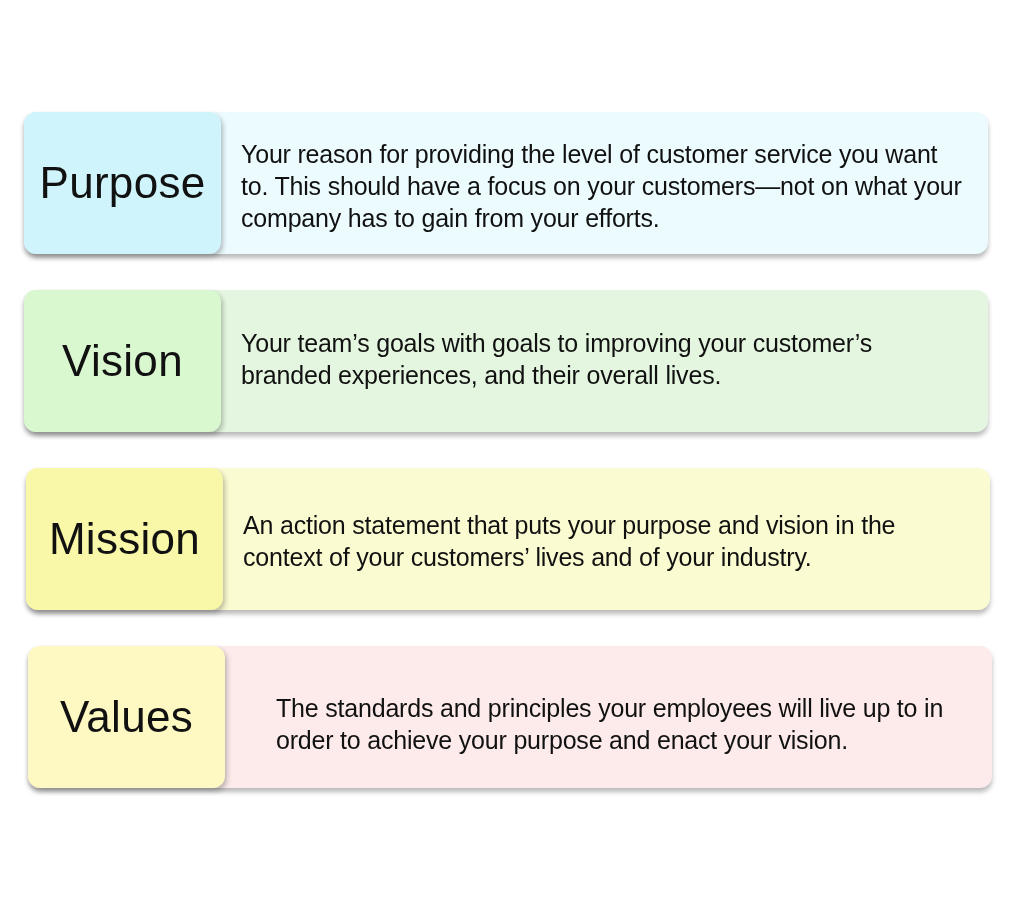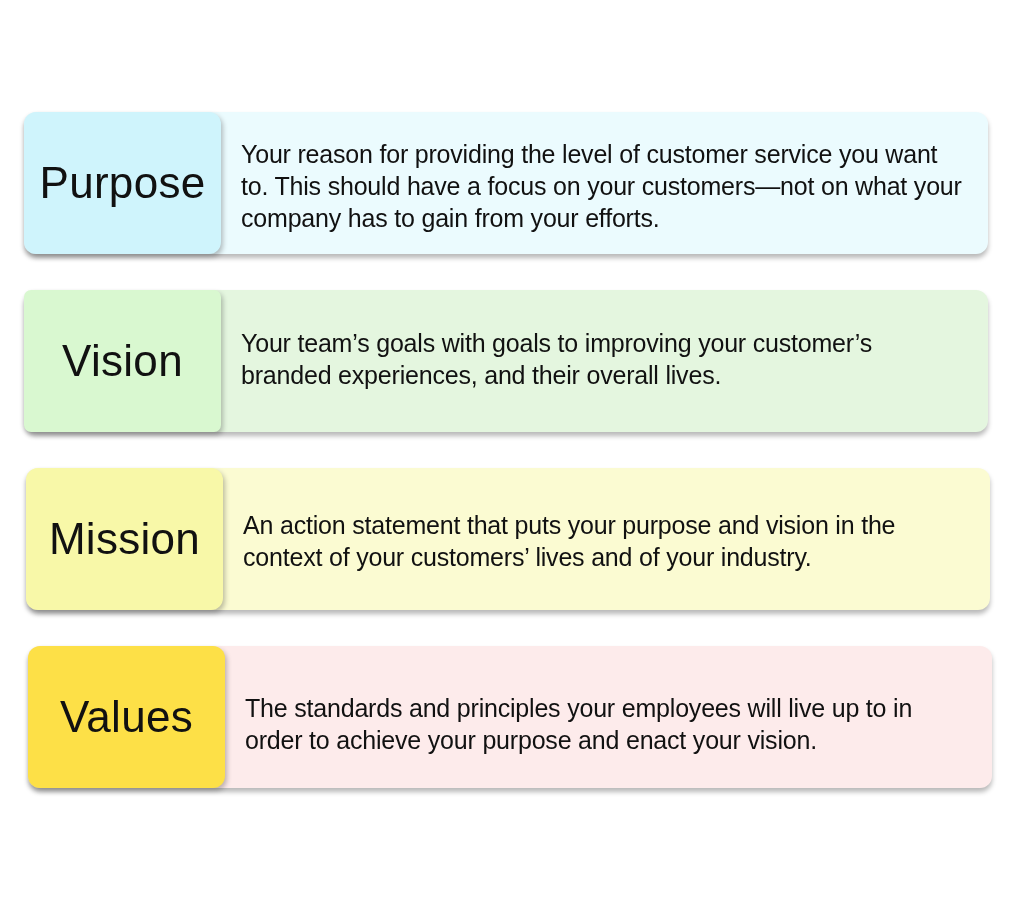--- a/index.html
+++ b/index.html
@@ -31,25 +31,25 @@
   </style>
 </head>
 <body>
 
 <div class="row" style="left:24px; top:112px; width:964px; background:#ebfbfe;">
   <div class="label-box" style="background:#cff4fc;">Purpose</div>
   <div class="desc" style="top:26px;">Your reason for providing the level of customer service you want to. This should have  a focus on your customers—not on what your company has to gain from your efforts.</div>
 </div>
 
 <div class="row" style="left:24px; top:290px; width:964px; background:#e4f6df;">
-  <div class="label-box" style="background:#d9f8d0;border-radius:7px;">Vision</div>
+  <div class="label-box" style="background:#d9f8d0;">Vision</div>
   <div class="desc" style="top:37px; right:60px;">Your team’s goals with goals to improving your customer’s branded experiences, and their overall lives.</div>
 </div>
 
 <div class="row" style="left:26px; top:468px; width:964px; background:#fbfbd2;">
   <div class="label-box" style="background:#f8f8a8;">Mission</div>
   <div class="desc" style="top:41px;">An action statement that puts your purpose and vision in the context of your customers’ lives and of your industry.</div>
 </div>
 
 <div class="row" style="left:28px; top:646px; width:964px; background:#fdebeb;">
-  <div class="label-box" style="background:#fde047;">Values</div>
-  <div class="desc" style="top:46px;">The standards and principles your employees will live up to in order to achieve your purpose and enact your vision.</div>
+  <div class="label-box" style="background:#fef9c3;">Values</div>
+  <div class="desc" style="top:46px;margin-left:31px;">The standards and principles your employees will live up to in order to achieve your purpose and enact your vision.</div>
 </div>
 
 </body></html>

